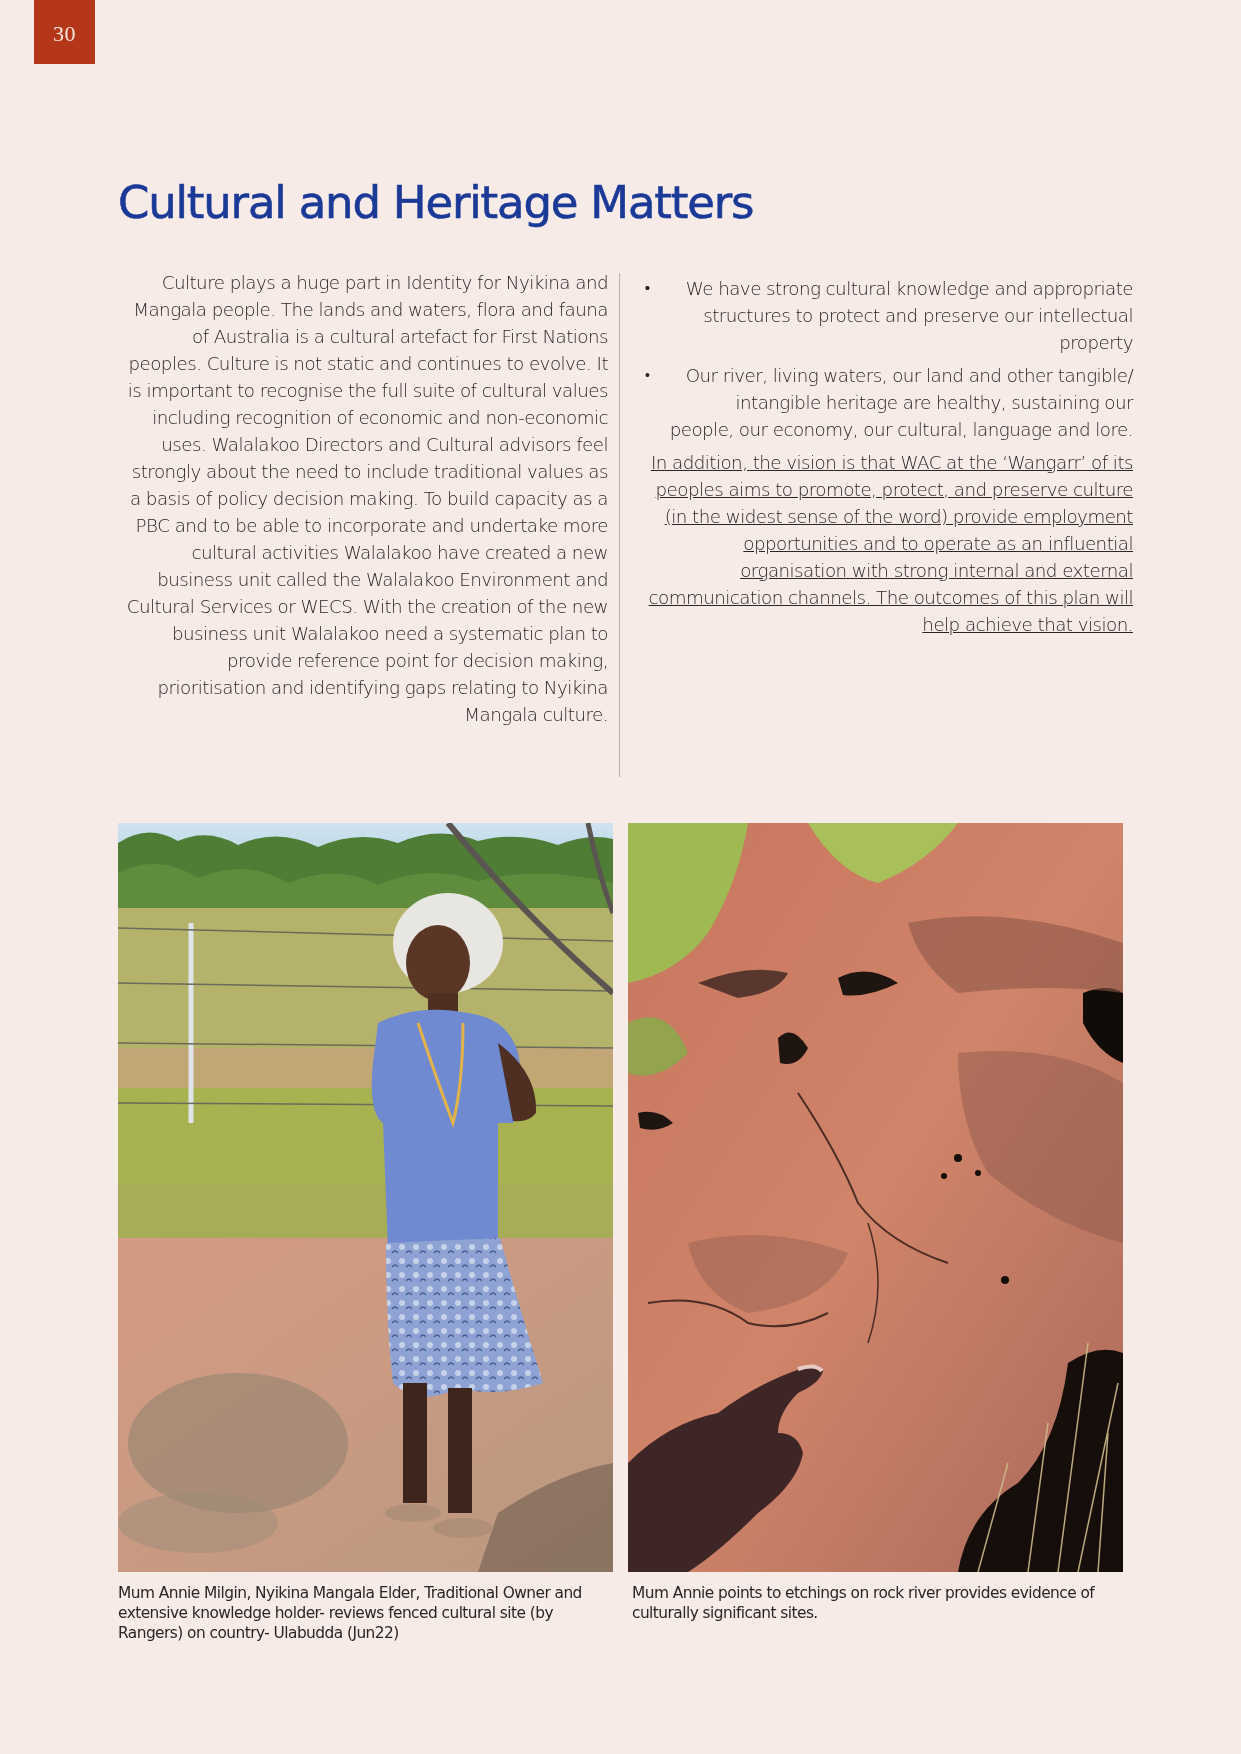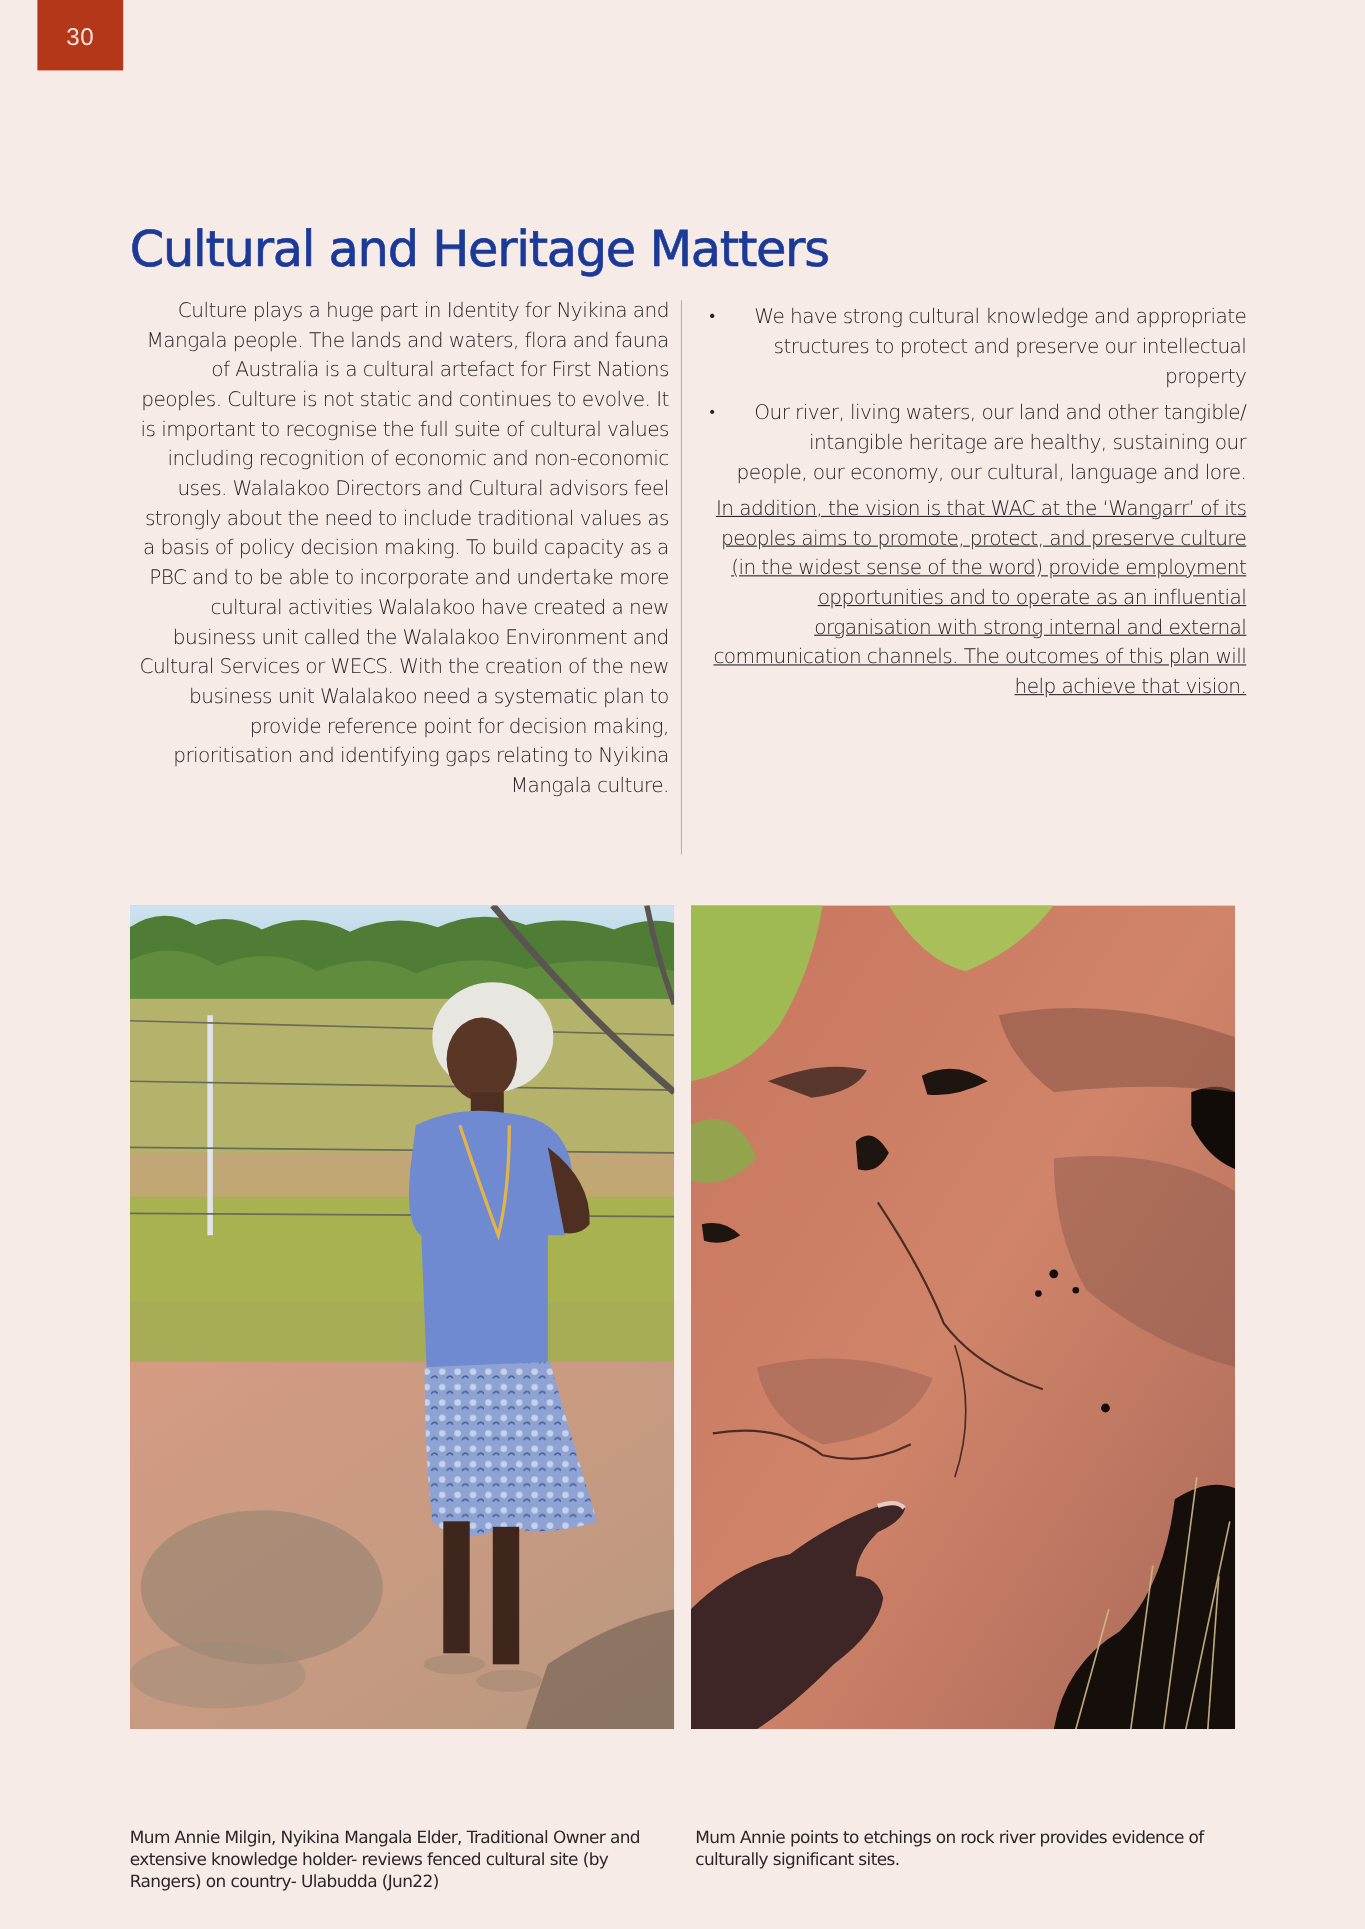--- a/index.html
+++ b/index.html
@@ -6,31 +6,31 @@
   body {
     width: 1241px; height: 1754px;
     background: #f7ebe8;
     position: relative;
     overflow: hidden;
     font-family: "Liberation Sans", sans-serif;
     color: #231f20;
   }
   .page-number {
     position: absolute; left: 34px; top: 0;
-    width: 78px; height: 64px;
+    width: 61px; height: 64px;
     background: #b5371a;
     color: #f6e5dc;
-    font-family: Liberation Sans, sans-serif;
+    font-family: Liberation Serif, serif;
     font-size: 22px;
     display: flex; align-items: center; justify-content: center;
     padding-top: 4px; box-sizing: border-box;
     letter-spacing: 0.5px;
   }
   .title {
-    position: absolute; left: 118px; top: 200px;
+    position: absolute; left: 118px; top: 176px;
     margin: 0;
     font-family: "DejaVu Sans", sans-serif;
     font-size: 45px; font-weight: normal;
     color: #1b3a97;
     letter-spacing: -1.2px;
     -webkit-text-stroke: 0.6px #1b3a97;
   }
   .col {
     position: absolute; top: 269px;
     font-family: "DejaVu Sans", sans-serif;
@@ -57,21 +57,21 @@
 
   .photo {
     position: absolute; top: 823px; height: 749px;
     overflow: hidden;
   }
   .photo-1 { left: 118px; width: 495px; }
   .photo-2 { left: 628px; width: 495px; }
   .photo svg { display: block; width: 100%; height: 100%; }
 
   .caption {
-    position: absolute; top: 1660px;
+    position: absolute; top: 1583px;
     font-family: "DejaVu Sans", sans-serif;
     font-size: 15.4px; line-height: 20px;
     letter-spacing: -0.55px;
     color: #2a2526;
     margin: 0;
   }
   .caption-1 { left: 118px; width: 500px; }
   .caption-2 { left: 632px; width: 500px; }
 </style>
 </head>

